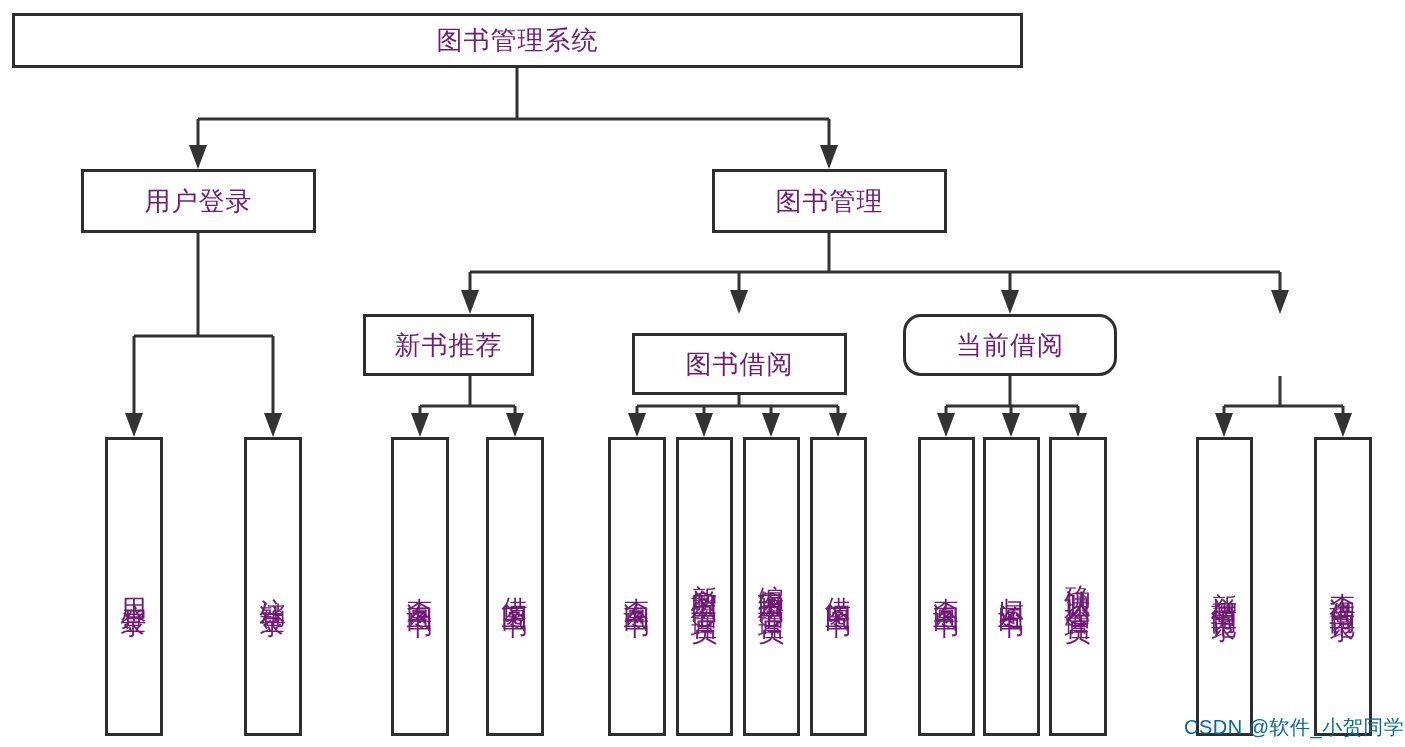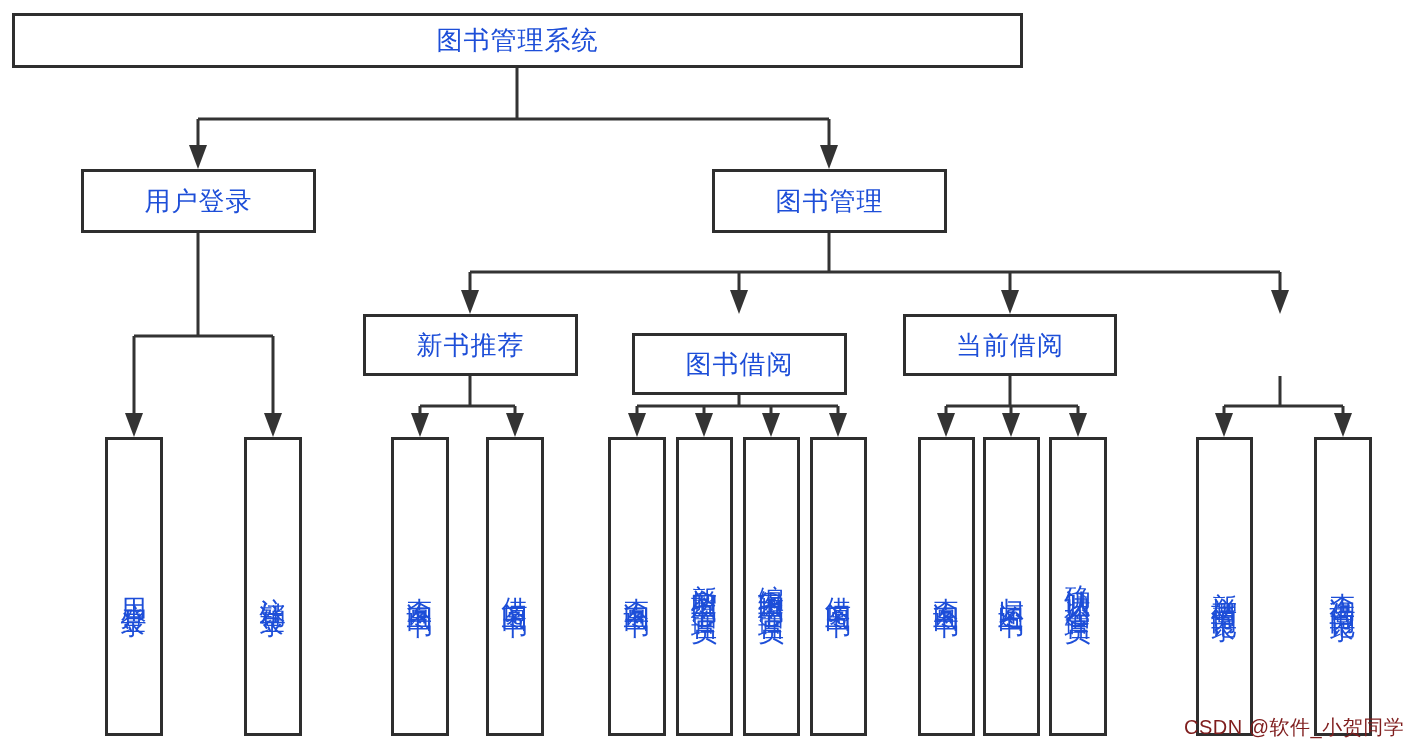--- a/index.html
+++ b/index.html
@@ -3,31 +3,31 @@
 <meta charset="utf-8">
 <style>
   html,body{margin:0;padding:0;background:#fff;}
   .canvas{
     position:relative;width:1405px;height:747px;background:#ffffff;overflow:hidden;
     font-family:"Liberation Sans","DejaVu Sans",sans-serif;
   }
   .connectors{position:absolute;left:0;top:0;z-index:0;}
   .box{
     position:absolute;box-sizing:border-box;background:#ffffff;
-    border:3px solid #2e2e2e;color:#1d4ed8;z-index:1;
+    border:3px solid #2e2e2e;color:#701a75;z-index:1;
     display:flex;align-items:center;justify-content:center;
   }
   .hbox{font-size:26px;letter-spacing:1px;white-space:nowrap;}
   .vbox span{
     writing-mode:vertical-rl;text-orientation:mixed;
     font-size:26px;letter-spacing:5px;line-height:1;white-space:nowrap;
   }
   .watermark{
     position:absolute;left:1184px;top:714px;z-index:3;
-    font-size:20px;color:#7f1d1d;letter-spacing:.5px;white-space:nowrap;
+    font-size:20px;color:#0369a1;letter-spacing:.5px;white-space:nowrap;
   }
 </style>
 </head>
 <body>
 
 <div class="canvas">
 
   <svg class="connectors" width="1405" height="747" viewBox="0 0 1405 747">
     <g stroke="#333333" stroke-width="3" fill="none">
       <path d="M517 68 V119 M198 119 H829 M198 119 V150 M829 119 V150"></path>
@@ -65,27 +65,27 @@
     <span>图书管理系统</span>
   </div>
 
   <div class="box hbox" style="left:81px;top:169px;width:235px;height:64px;">
     <span>用户登录</span>
   </div>
   <div class="box hbox" style="left:712px;top:169px;width:235px;height:64px;font-family:Liberation Serif, serif;">
     <span>图书管理</span>
   </div>
 
-  <div class="box hbox" style="left:363px;top:314px;width:215px;height:62px;">
+  <div class="box hbox" style="left:363px;top:314px;width:171px;height:62px;">
     <span>新书推荐</span>
   </div>
   <div class="box hbox" style="left:632px;top:314px;width:215px;height:62px;margin-top:19px;">
     <span>图书借阅</span>
   </div>
-  <div class="box hbox" style="left:903px;top:314px;width:214px;height:62px;">
+  <div class="box hbox" style="left:903px;top:314px;width:214px;height:62px;border-radius:18px;">
     <span>当前借阅</span>
   </div>
 
   <div class="box vbox" style="left:105px;top:437px;width:58px;height:299px;">
     <span>用户登录</span>
   </div>
   <div class="box vbox" style="left:244px;top:437px;width:58px;height:299px;">
     <span>注销登录</span>
   </div>
 

